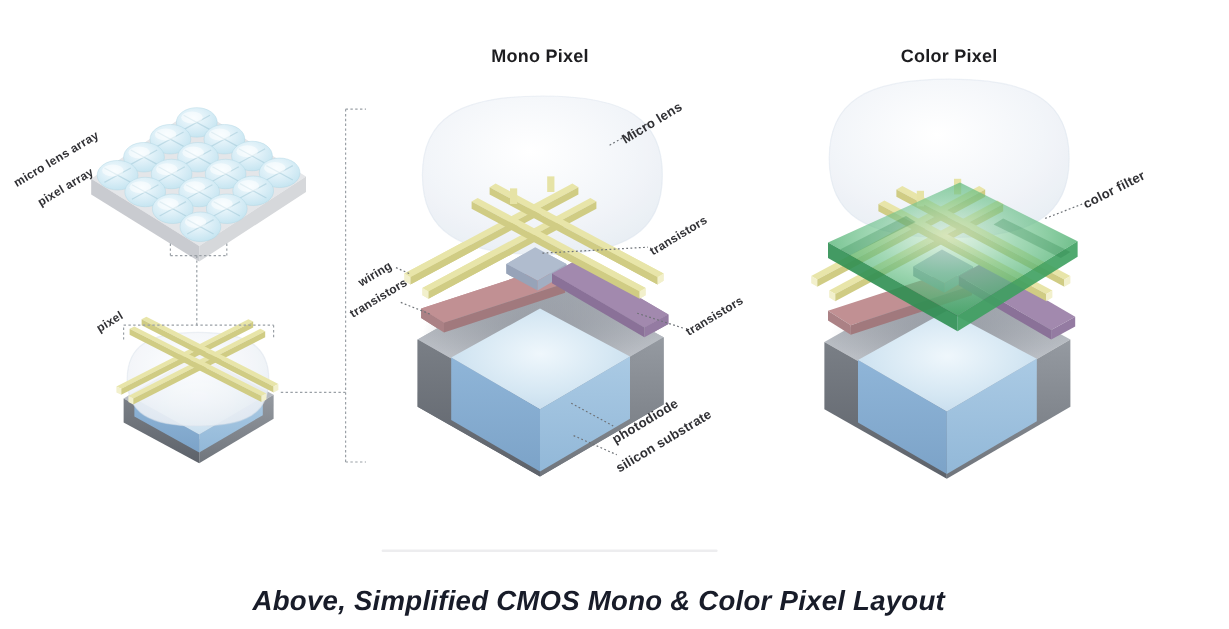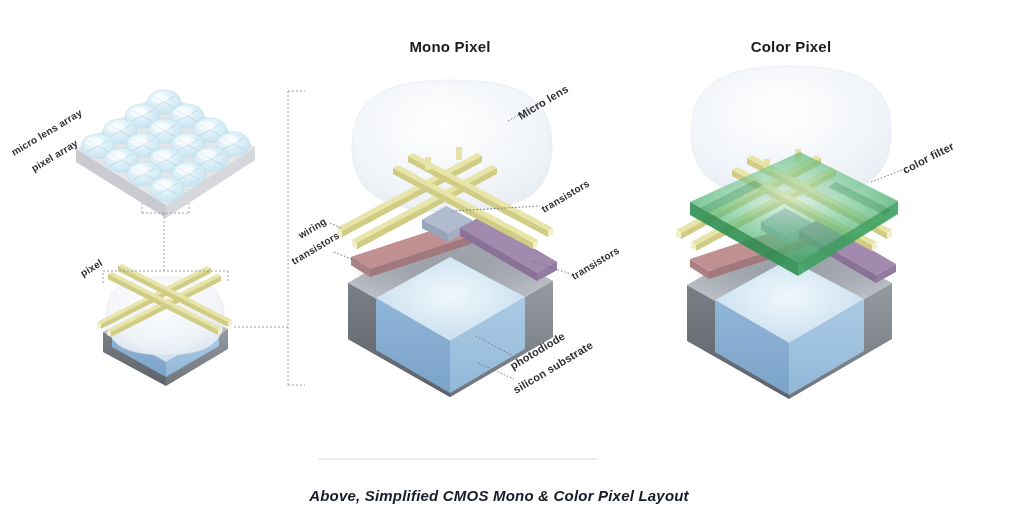--- a/index.html
+++ b/index.html
@@ -1,21 +1,21 @@
 <!DOCTYPE html>
 <html><head>
 <meta charset="utf-8">
 <style>
   html,body{margin:0;padding:0;background:#fff;}
   .stage{position:relative;width:1024px;height:524px;background:#fff;overflow:hidden;
          font-family:"Liberation Sans",sans-serif;}
   .stage svg{position:absolute;left:0;top:0;}
   .divider{position:absolute;left:318px;top:458px;width:280px;height:2px;background:#ededef;border-radius:1px;}
   .caption{position:absolute;top:487px;left:0;width:998px;text-align:center;
-           font-size:15px;font-weight:bold;font-style:italic;color:#181c29;letter-spacing:.2px;}
+           font-size:23px;font-weight:bold;font-style:italic;color:#181c29;letter-spacing:.2px;}
   text.lbl{font-family:"Liberation Sans",sans-serif;font-weight:bold;fill:#303034;font-size:10px;letter-spacing:.2px;}
   text.lbl-lg{font-size:11px;}
   text.title{font-family:"Liberation Sans",sans-serif;font-weight:bold;fill:#1d1d20;font-size:15px;text-anchor:middle;letter-spacing:.2px;}
   .dash{stroke:#9aa0a6;stroke-width:1;fill:none;stroke-dasharray:2 2;}
   .dots{stroke:#6e7277;stroke-width:1;fill:none;stroke-dasharray:1.5 2;}
 </style>
 </head>
 <body>
 
 <div class="stage">

